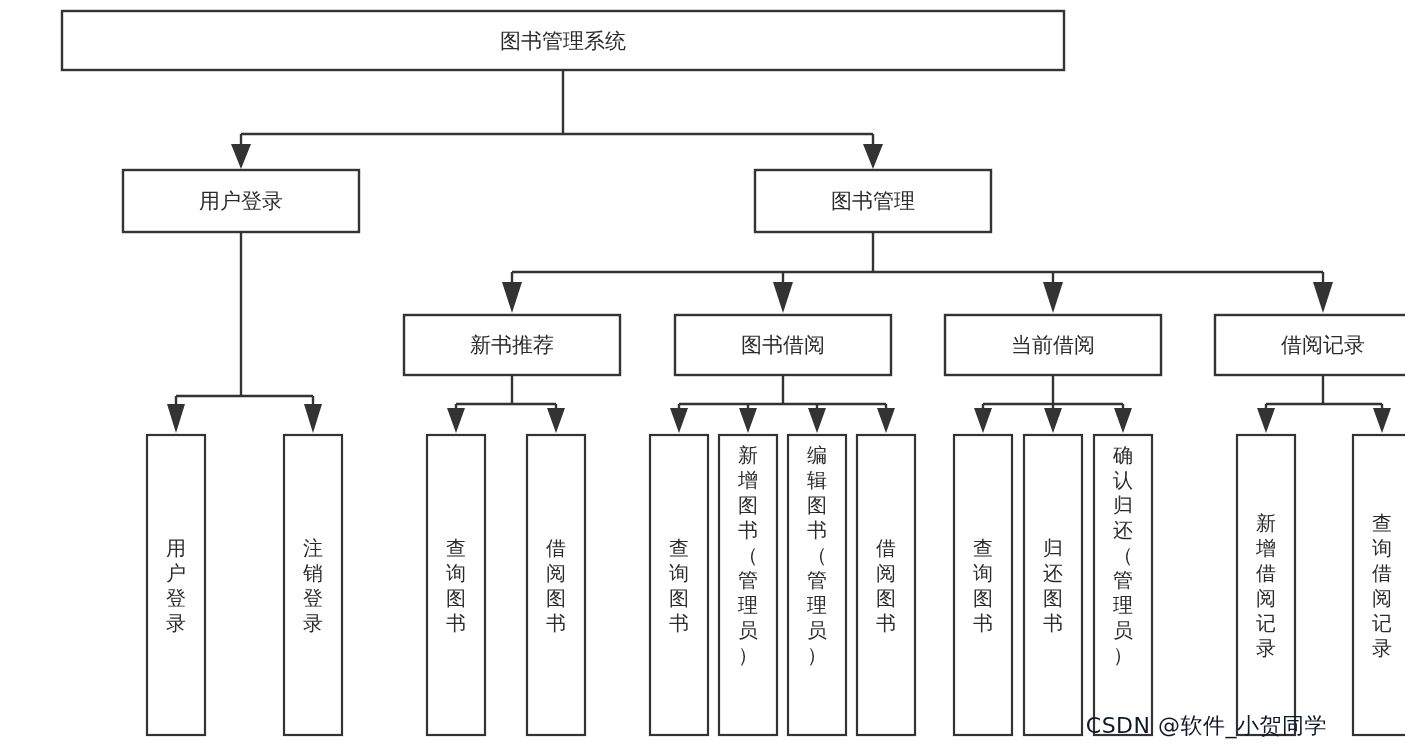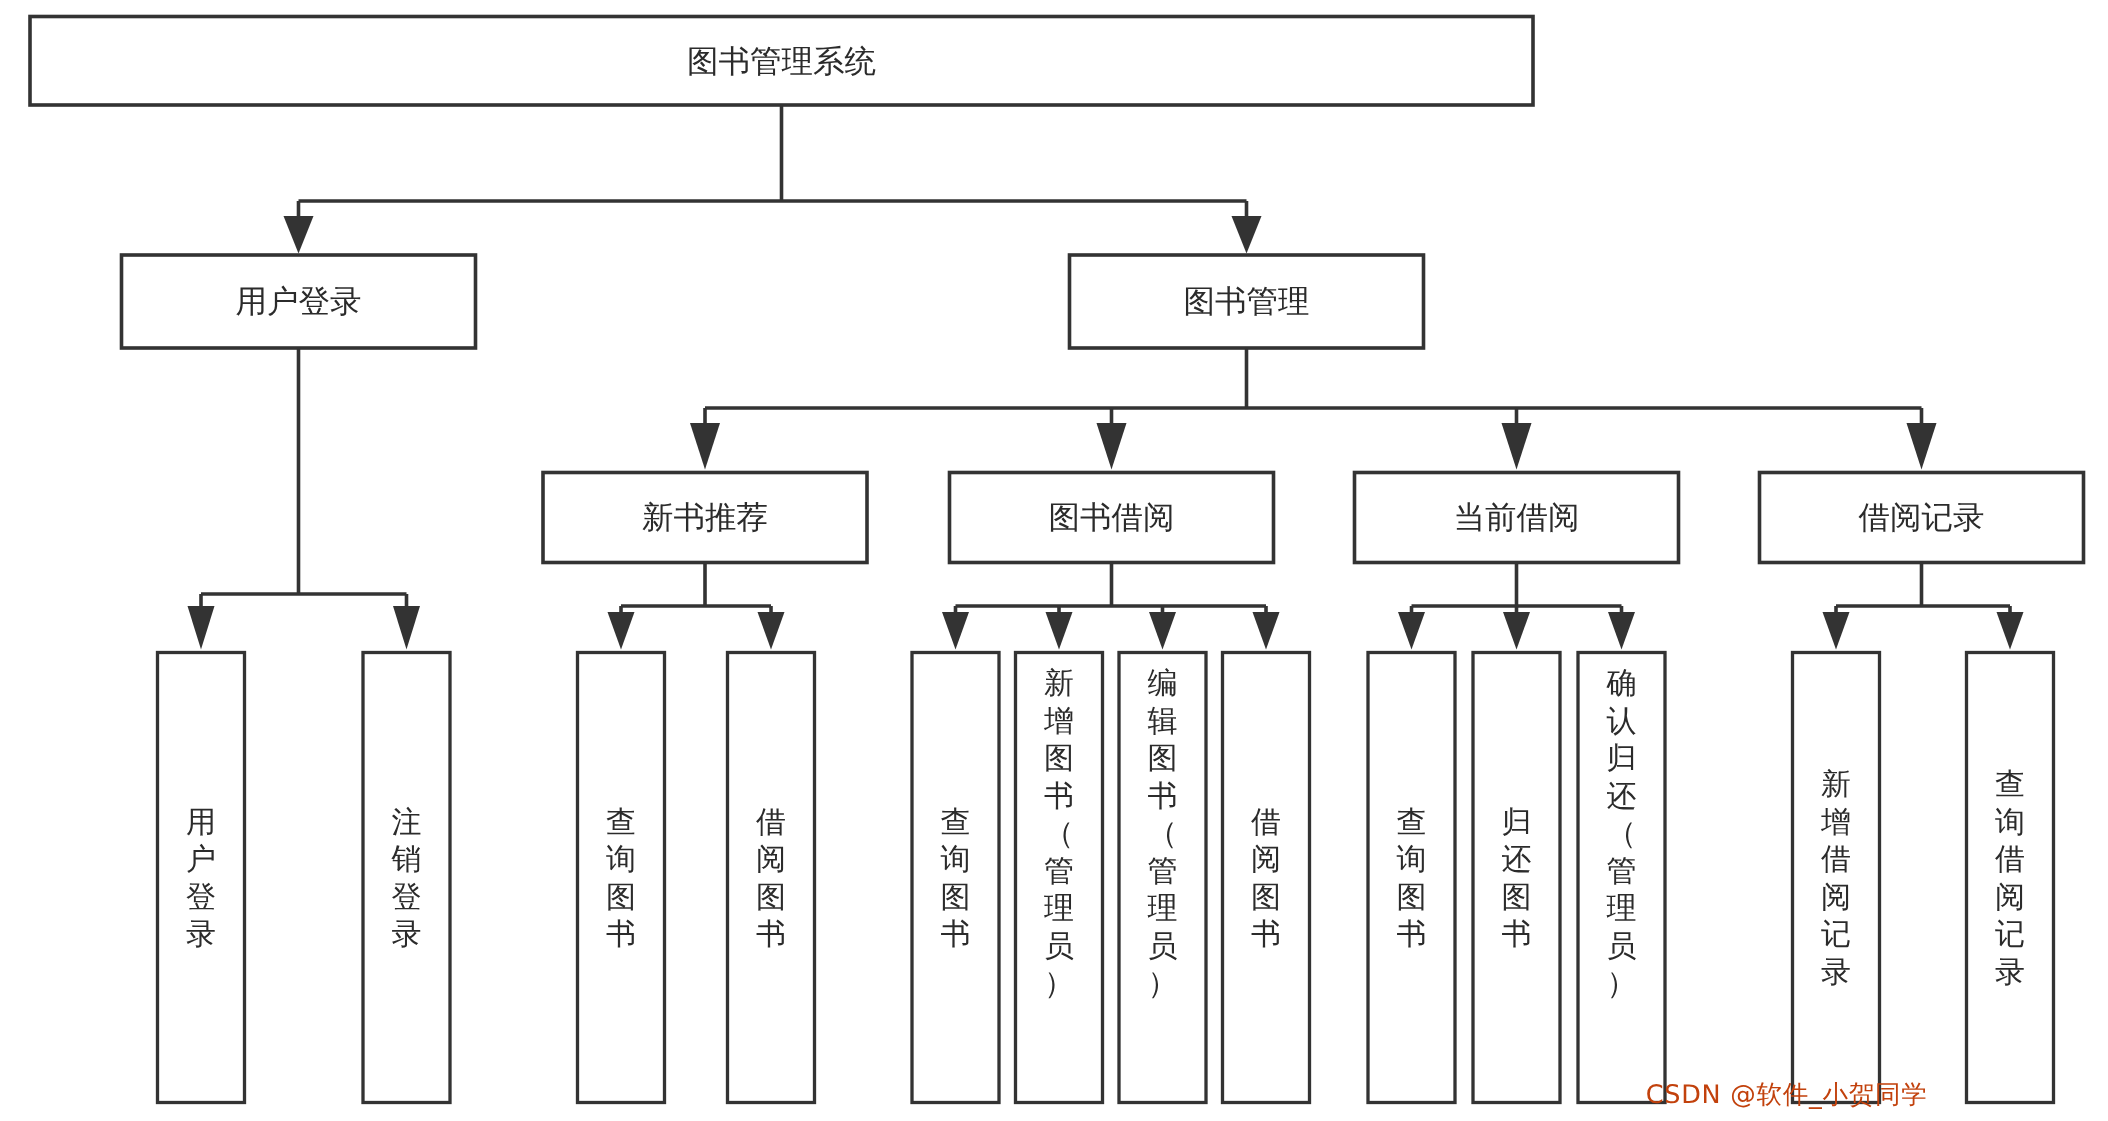--- a/index.html
+++ b/index.html
@@ -12,20 +12,21 @@
     width: 1405px;
     height: 747px;
     font-family: "DejaVu Sans", "Liberation Sans", sans-serif;
     overflow: hidden;
     position: relative;
   }
   #diagram-root {
     position: relative;
     width: 1295px;
     height: 747px;
+    margin-left: 42px;
   }
   svg#flowchart {
     position: absolute;
     left: 0;
     top: 0;
     width: 1405px;
     height: 747px;
     display: block;
   }
   .node-rect {
@@ -53,22 +54,22 @@
     text-anchor: middle;
     dominant-baseline: middle;
   }
   .node-label.vertical {
     font-size: 20px;
   }
   .watermark {
     position: absolute;
     right: 10px;
     bottom: 6px;
-    color: #c2410c;
-    font-size: 17px;
+    color: #0f172a;
+    font-size: 22px;
     font-family: "DejaVu Sans", "Liberation Sans", sans-serif;
     letter-spacing: 0.5px;
     white-space: nowrap;
     user-select: none;
   }
 </style>
 </head>
 <body>
 
 <div id="diagram-root">

